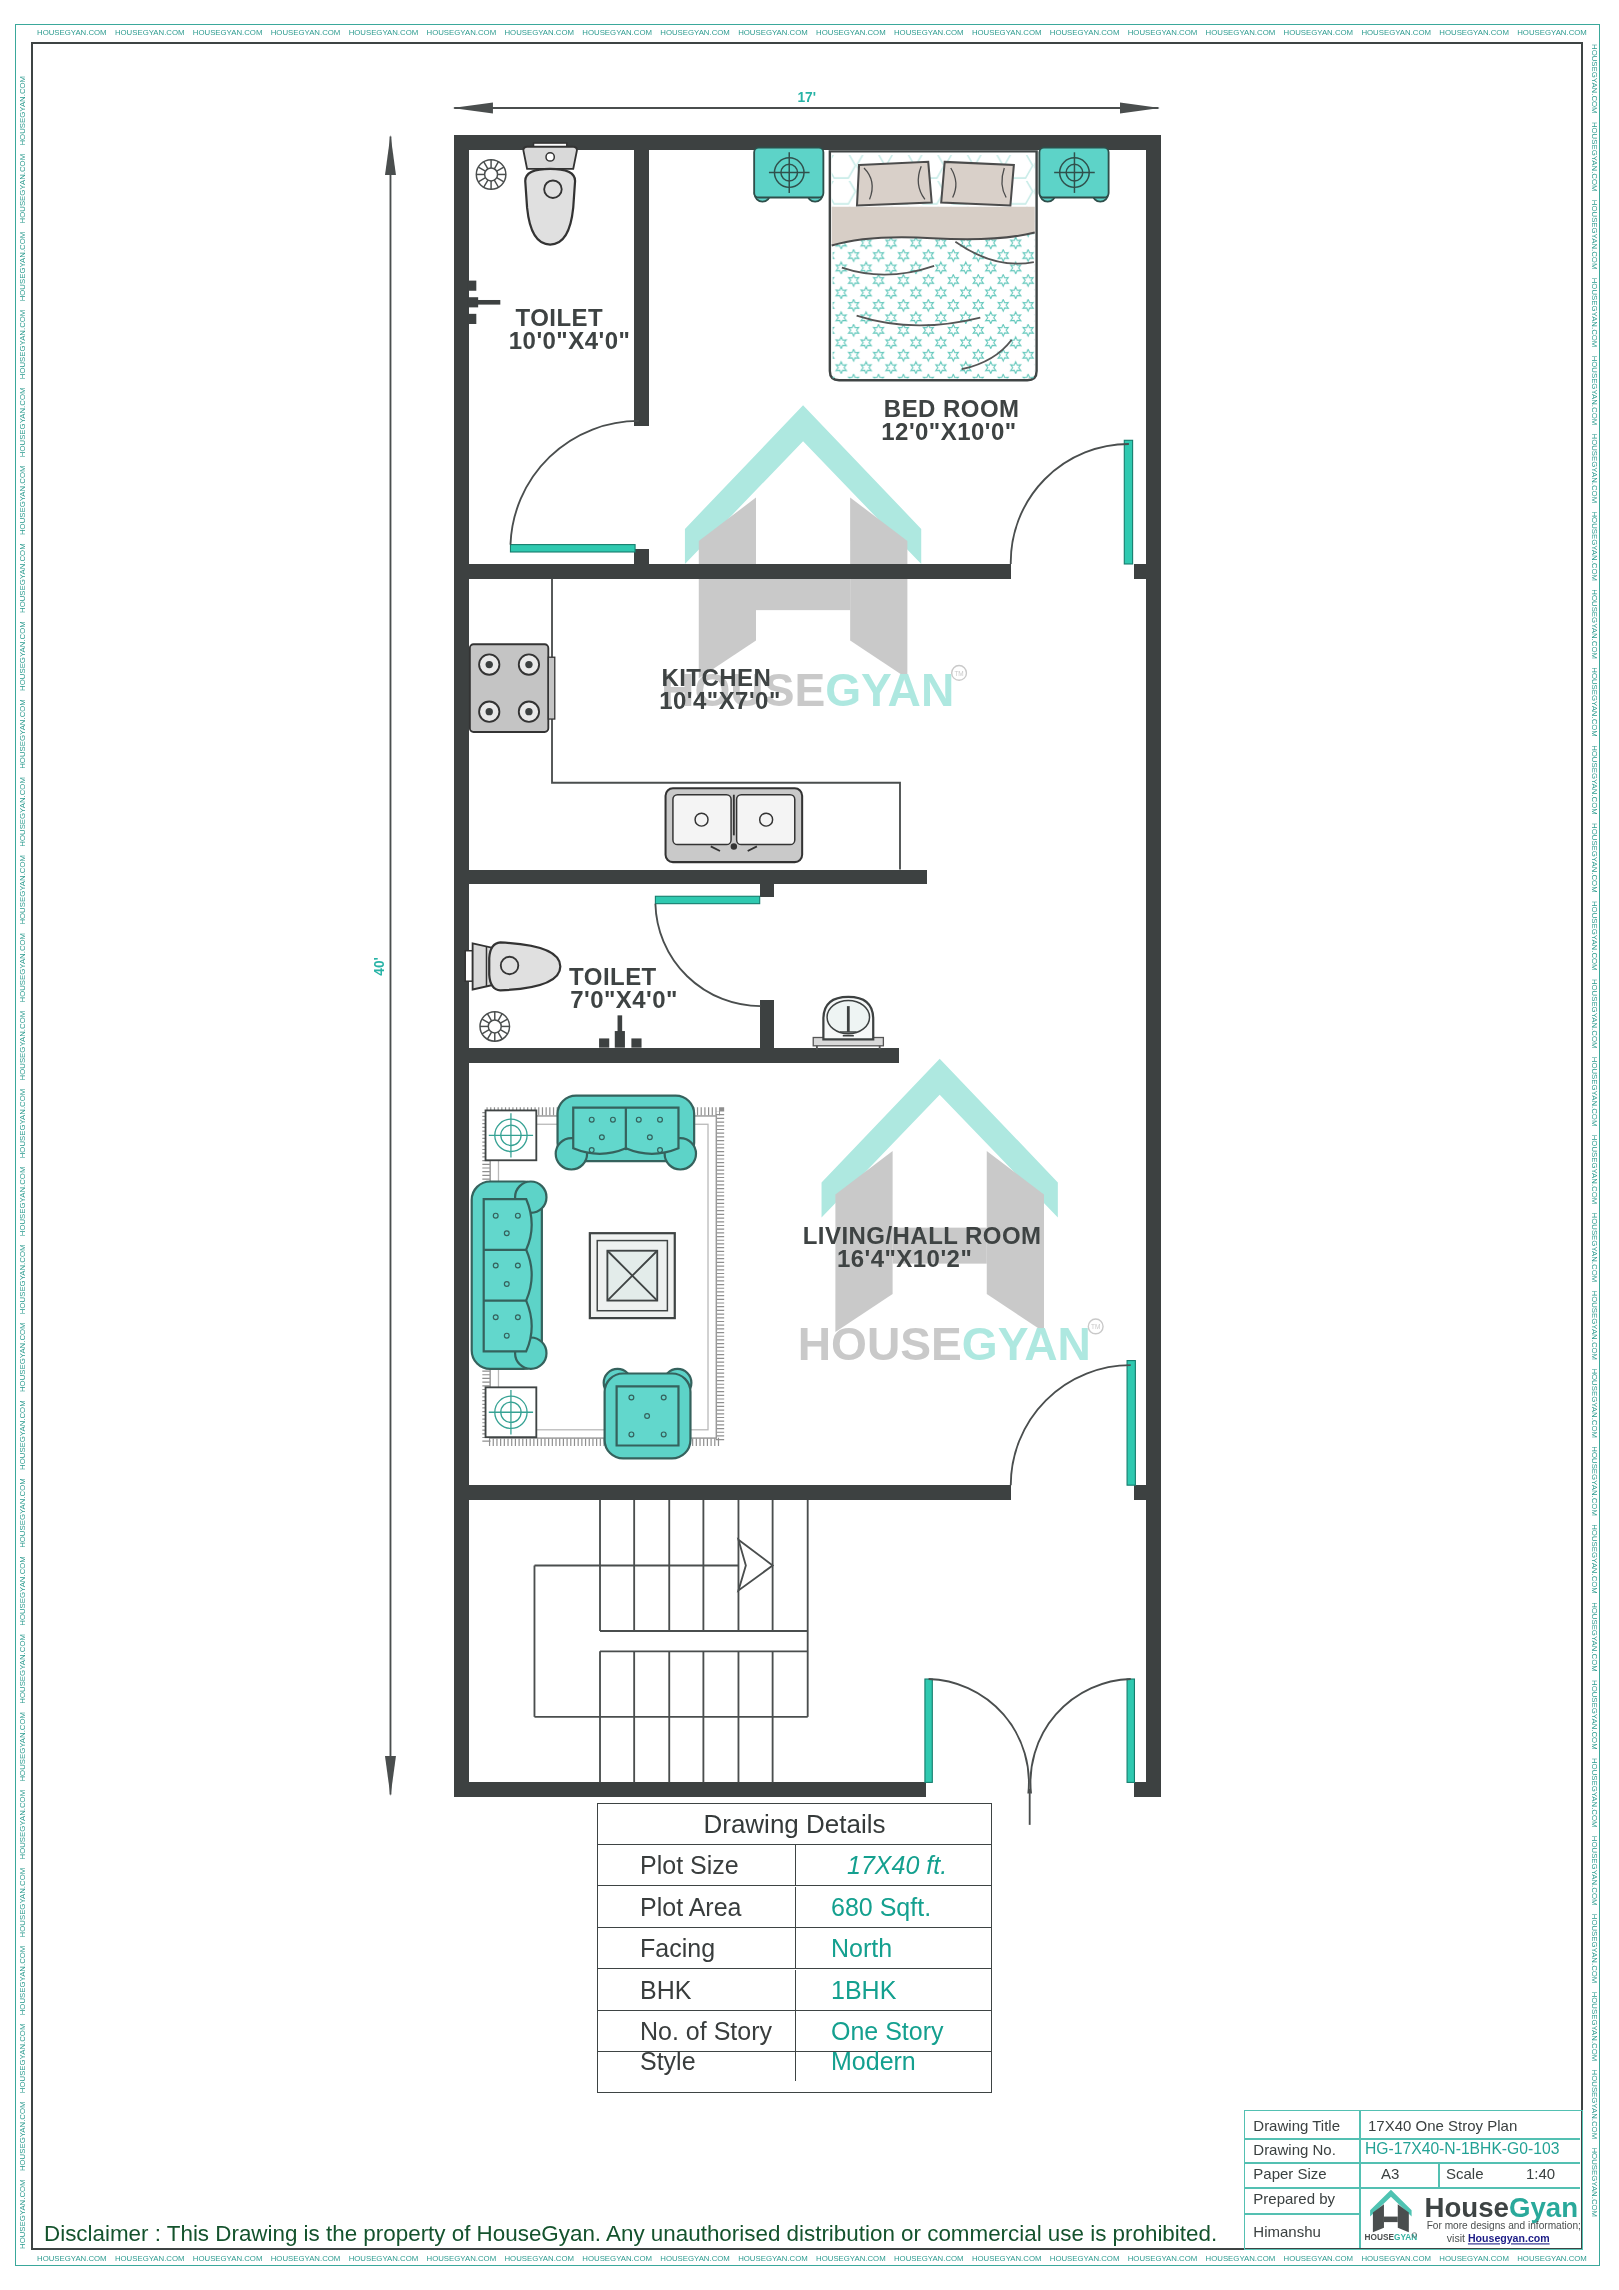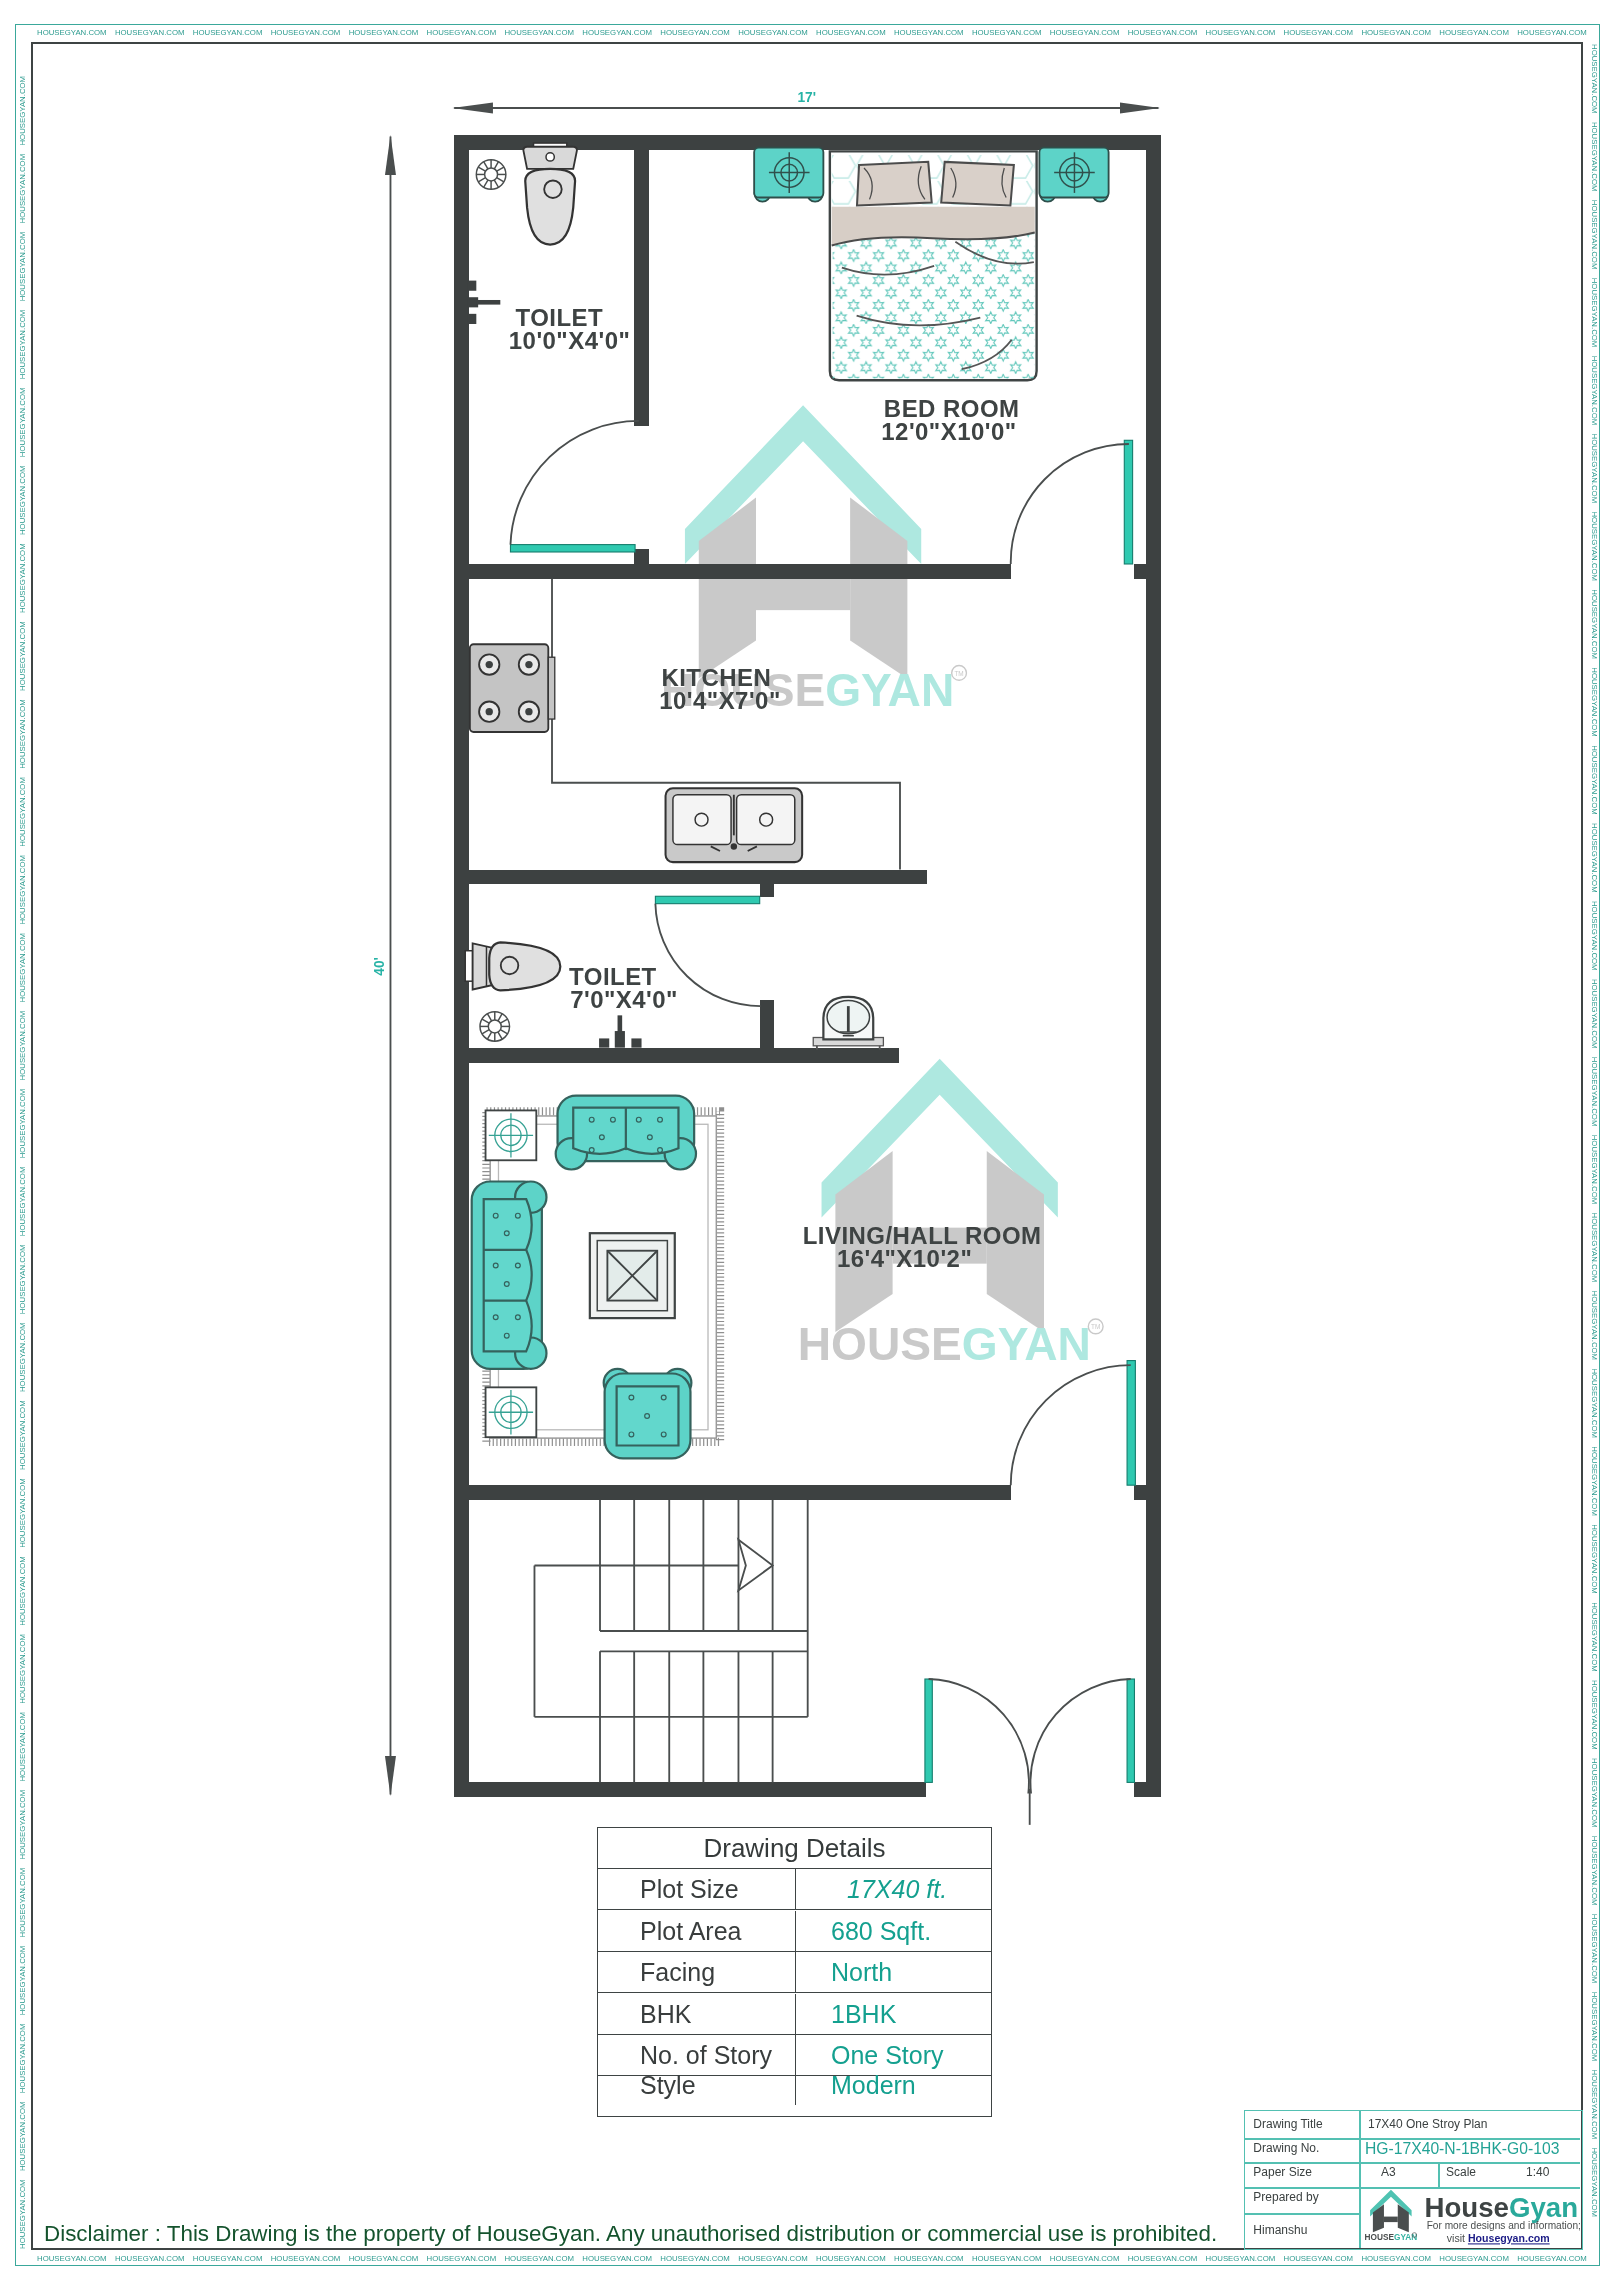--- a/index.html
+++ b/index.html
@@ -12,29 +12,29 @@
             border:2.8px solid #3e4444;box-sizing:border-box;}
   .btxt{color:#2c9b8f;font-size:7.8px;font-weight:400;letter-spacing:0;white-space:nowrap;}
   .btxt span{display:inline-block;margin-right:8.3px;}
   #btop{left:37px;top:28px;}
   #bbot{left:37px;top:2254px;}
   #bleft{left:17.5px;top:2249px;transform:rotate(-90deg);transform-origin:top left;}
   #bright{left:1599px;top:44px;transform:rotate(90deg);transform-origin:top left;}
   .lbl{fill:#3e4343;font-weight:bold;font-size:26px;letter-spacing:0.5px;}
   .dimt{fill:#27b3a6;font-size:15px;font-weight:bold;}
   
-  #ddt{left:597px;top:1803px;width:395px;height:290px;border:1.8px solid #3e4444;box-sizing:border-box;margin-top:24px;}
+  #ddt{left:597px;top:1803px;width:395px;height:290px;border:1.8px solid #3e4444;box-sizing:border-box;}
   .ddrow{position:absolute;left:0;width:100%;height:41px;border-bottom:1.5px solid #3e4444;box-sizing:border-box;}
   .ddlab{position:absolute;left:42px;top:50%;transform:translateY(-50%);font-size:25px;color:#393d3d;}
   .ddval{position:absolute;left:233px;top:50%;transform:translateY(-50%);font-size:25px;color:#14a08f;}
   .ddsep{position:absolute;left:197px;top:0;height:100%;border-left:1.5px solid #3e4444;}
   
   #tb{left:1244px;top:2110px;width:339px;height:140px;border:1.8px solid #54c0b2;box-sizing:border-box;}
   .tbl{position:absolute;background:#54c0b2;}
-  .tbt{position:absolute;font-size:12px;color:#3b4141;white-space:nowrap;}
+  .tbt{position:absolute;font-size:15px;color:#3b4141;white-space:nowrap;}
   #disc{left:44px;top:2221px;font-size:22.4px;color:#14532d;white-space:nowrap;}
 </style>
 </head>
 <body>
   <div class="tealrect"></div>
   <div class="darkrect"></div>
   <div class="abs btxt" id="btop"><span>HOUSEGYAN.COM</span><span>HOUSEGYAN.COM</span><span>HOUSEGYAN.COM</span><span>HOUSEGYAN.COM</span><span>HOUSEGYAN.COM</span><span>HOUSEGYAN.COM</span><span>HOUSEGYAN.COM</span><span>HOUSEGYAN.COM</span><span>HOUSEGYAN.COM</span><span>HOUSEGYAN.COM</span><span>HOUSEGYAN.COM</span><span>HOUSEGYAN.COM</span><span>HOUSEGYAN.COM</span><span>HOUSEGYAN.COM</span><span>HOUSEGYAN.COM</span><span>HOUSEGYAN.COM</span><span>HOUSEGYAN.COM</span><span>HOUSEGYAN.COM</span><span>HOUSEGYAN.COM</span><span>HOUSEGYAN.COM</span></div>
   <div class="abs btxt" id="bbot"><span>HOUSEGYAN.COM</span><span>HOUSEGYAN.COM</span><span>HOUSEGYAN.COM</span><span>HOUSEGYAN.COM</span><span>HOUSEGYAN.COM</span><span>HOUSEGYAN.COM</span><span>HOUSEGYAN.COM</span><span>HOUSEGYAN.COM</span><span>HOUSEGYAN.COM</span><span>HOUSEGYAN.COM</span><span>HOUSEGYAN.COM</span><span>HOUSEGYAN.COM</span><span>HOUSEGYAN.COM</span><span>HOUSEGYAN.COM</span><span>HOUSEGYAN.COM</span><span>HOUSEGYAN.COM</span><span>HOUSEGYAN.COM</span><span>HOUSEGYAN.COM</span><span>HOUSEGYAN.COM</span><span>HOUSEGYAN.COM</span></div>
   <div class="abs btxt" id="bleft"><span>HOUSEGYAN.COM</span><span>HOUSEGYAN.COM</span><span>HOUSEGYAN.COM</span><span>HOUSEGYAN.COM</span><span>HOUSEGYAN.COM</span><span>HOUSEGYAN.COM</span><span>HOUSEGYAN.COM</span><span>HOUSEGYAN.COM</span><span>HOUSEGYAN.COM</span><span>HOUSEGYAN.COM</span><span>HOUSEGYAN.COM</span><span>HOUSEGYAN.COM</span><span>HOUSEGYAN.COM</span><span>HOUSEGYAN.COM</span><span>HOUSEGYAN.COM</span><span>HOUSEGYAN.COM</span><span>HOUSEGYAN.COM</span><span>HOUSEGYAN.COM</span><span>HOUSEGYAN.COM</span><span>HOUSEGYAN.COM</span><span>HOUSEGYAN.COM</span><span>HOUSEGYAN.COM</span><span>HOUSEGYAN.COM</span><span>HOUSEGYAN.COM</span><span>HOUSEGYAN.COM</span><span>HOUSEGYAN.COM</span><span>HOUSEGYAN.COM</span><span>HOUSEGYAN.COM</span></div>
   <div class="abs btxt" id="bright"><span>HOUSEGYAN.COM</span><span>HOUSEGYAN.COM</span><span>HOUSEGYAN.COM</span><span>HOUSEGYAN.COM</span><span>HOUSEGYAN.COM</span><span>HOUSEGYAN.COM</span><span>HOUSEGYAN.COM</span><span>HOUSEGYAN.COM</span><span>HOUSEGYAN.COM</span><span>HOUSEGYAN.COM</span><span>HOUSEGYAN.COM</span><span>HOUSEGYAN.COM</span><span>HOUSEGYAN.COM</span><span>HOUSEGYAN.COM</span><span>HOUSEGYAN.COM</span><span>HOUSEGYAN.COM</span><span>HOUSEGYAN.COM</span><span>HOUSEGYAN.COM</span><span>HOUSEGYAN.COM</span><span>HOUSEGYAN.COM</span><span>HOUSEGYAN.COM</span><span>HOUSEGYAN.COM</span><span>HOUSEGYAN.COM</span><span>HOUSEGYAN.COM</span><span>HOUSEGYAN.COM</span><span>HOUSEGYAN.COM</span><span>HOUSEGYAN.COM</span><span>HOUSEGYAN.COM</span></div>

